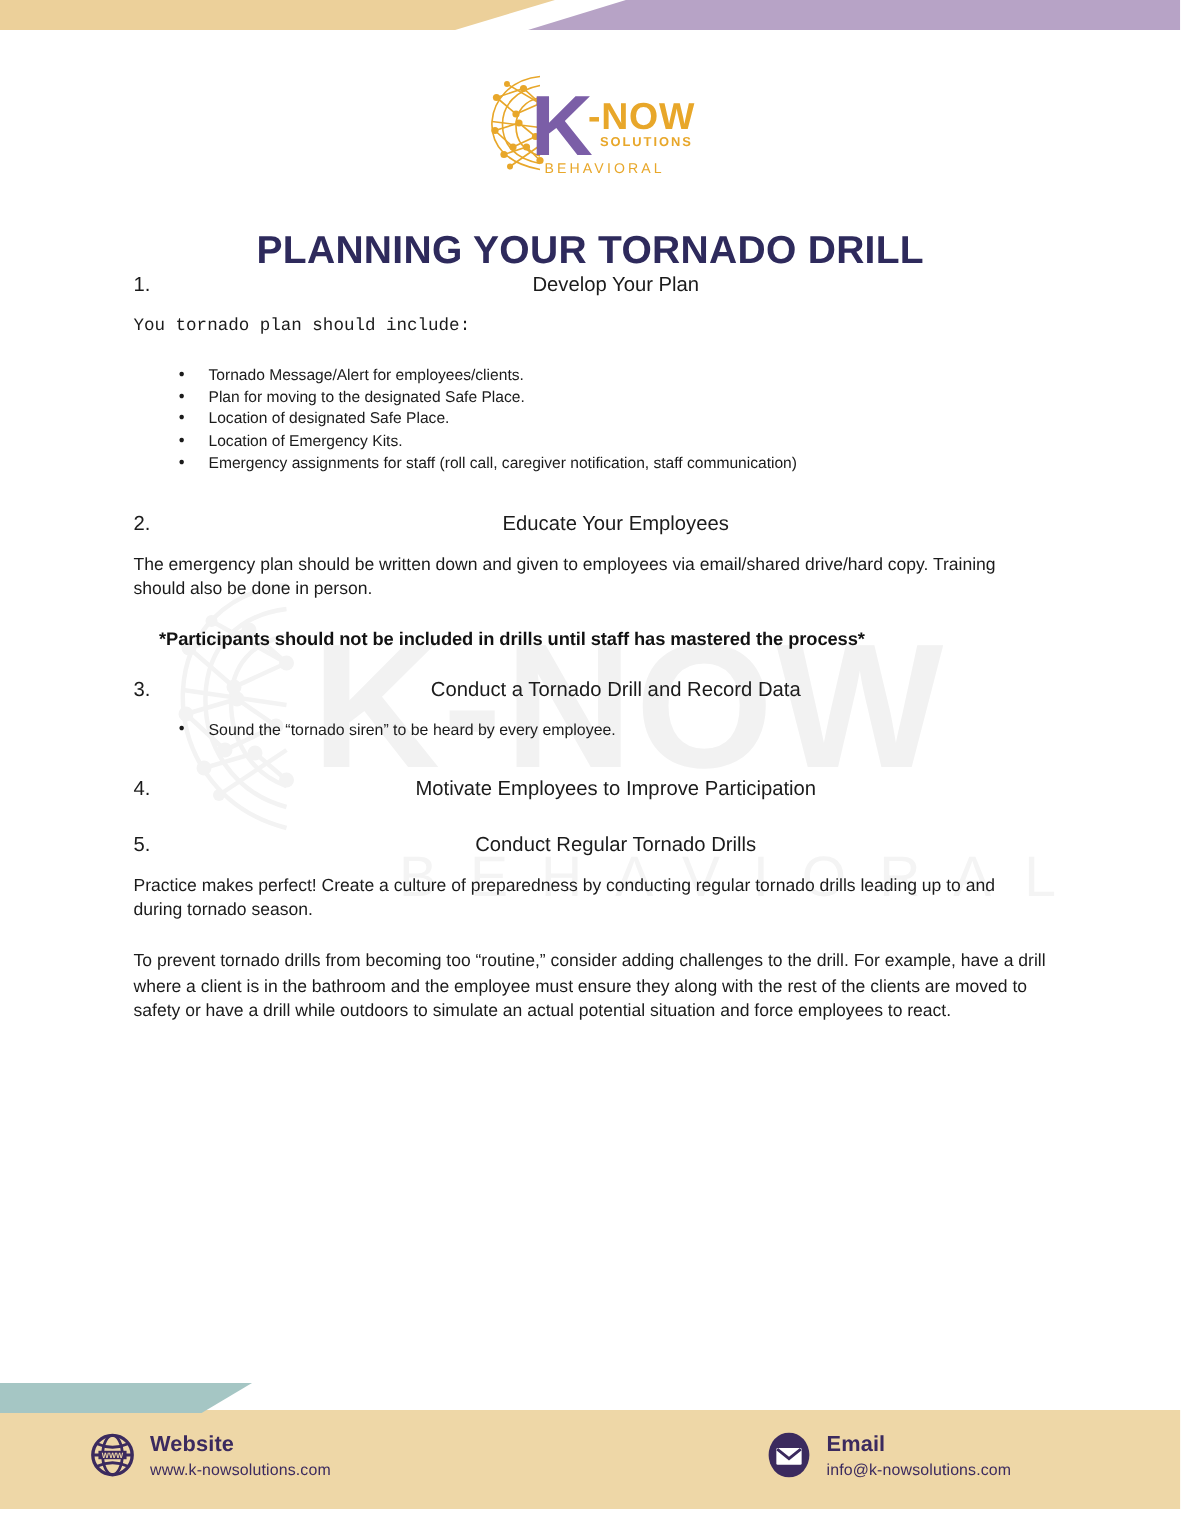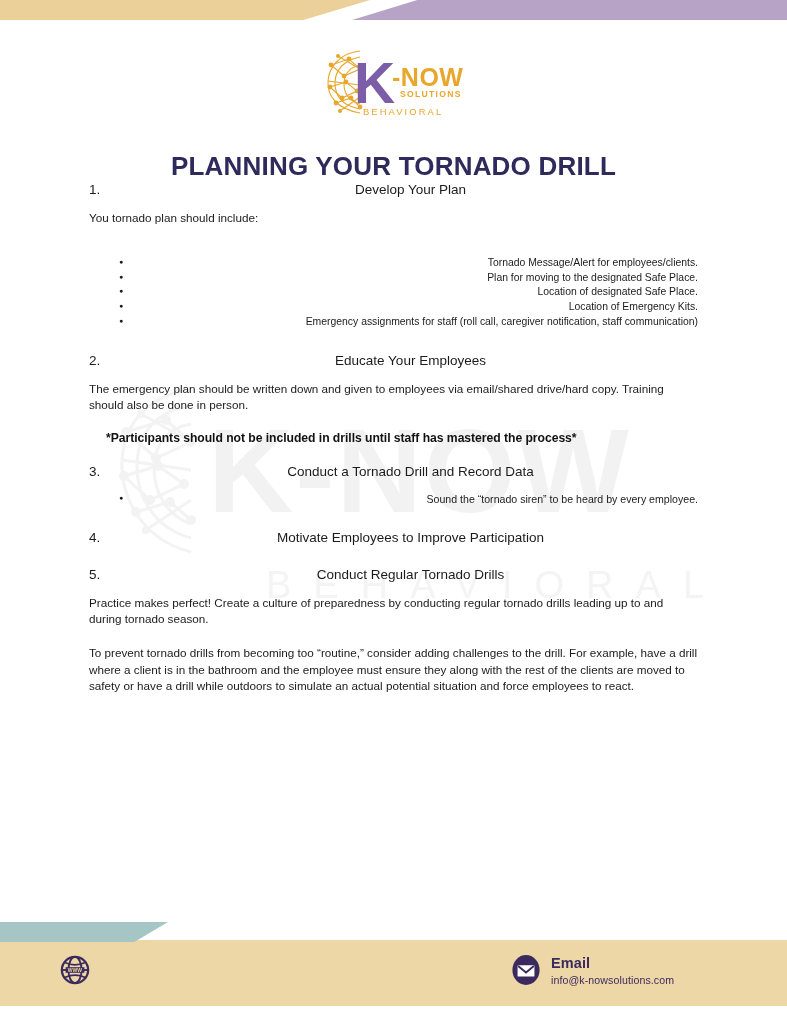--- a/index.html
+++ b/index.html
@@ -141,28 +141,27 @@
     flex: 1;
     text-align: center;
   }
 
   .para {
     font-size: 11.7px;
     line-height: 1.35;
     color: #1b1b1b;
     margin: 0 0 12px 0;
   }
-  .para.tight { margin-bottom: 25px; }
+  .para.tight { margin-bottom: 13px; font-family: Liberation Mono, monospace; }
   .para.wide-lead { line-height: 1.42; }
 
   ul.bullets {
     list-style: none;
     margin: 0 0 14px 0;
     padding: 0;
-    text-align: right;
   }
   ul.bullets li {
     position: relative;
     padding-left: 50px;
     font-size: 10.4px;
     line-height: 1.42;
     color: #1b1b1b;
   }
   ul.bullets li::before {
     content: "\25CF";
@@ -396,20 +395,24 @@
   <div class="footer-item website">
     <svg class="fi-icon" viewBox="0 0 32 32">
       <circle cx="16" cy="16" r="14" fill="none" stroke="#3b2a5e" stroke-width="2.4"></circle>
       <ellipse cx="16" cy="16" rx="7" ry="14" fill="none" stroke="#3b2a5e" stroke-width="2"></ellipse>
       <line x1="2" y1="16" x2="30" y2="16" stroke="#3b2a5e" stroke-width="2"></line>
       <path d="M5 8 Q16 13 27 8" fill="none" stroke="#3b2a5e" stroke-width="2"></path>
       <path d="M5 24 Q16 19 27 24" fill="none" stroke="#3b2a5e" stroke-width="2"></path>
       <rect x="6" y="13" width="20" height="6" fill="#3b2a5e"></rect>
       <text x="16" y="18.2" font-family="'Liberation Sans', sans-serif" font-size="5.4" font-weight="700" fill="#eed7a7" text-anchor="middle">WWW</text>
     </svg>
+    <div class="fi-text">
+      <div class="fi-label">Website</div>
+      <div class="fi-value">www.k-nowsolutions.com</div>
+    </div>
   </div>
 
   <div class="footer-item email">
     <svg class="fi-icon" viewBox="0 0 32 32">
       <ellipse cx="16" cy="16" rx="14.5" ry="16" fill="#3b2a5e"></ellipse>
       <rect x="7" y="11" width="18" height="12" rx="1" fill="#ffffff"></rect>
       <path d="M7.6 11.8 L16 18.6 L24.4 11.8" fill="none" stroke="#3b2a5e" stroke-width="2"></path>
     </svg>
     <div class="fi-text">
       <div class="fi-label">Email</div>

